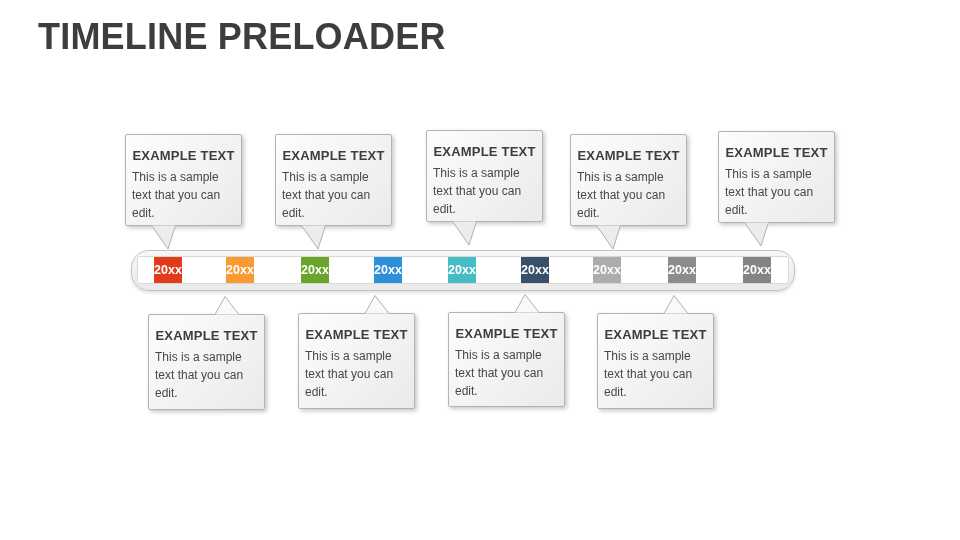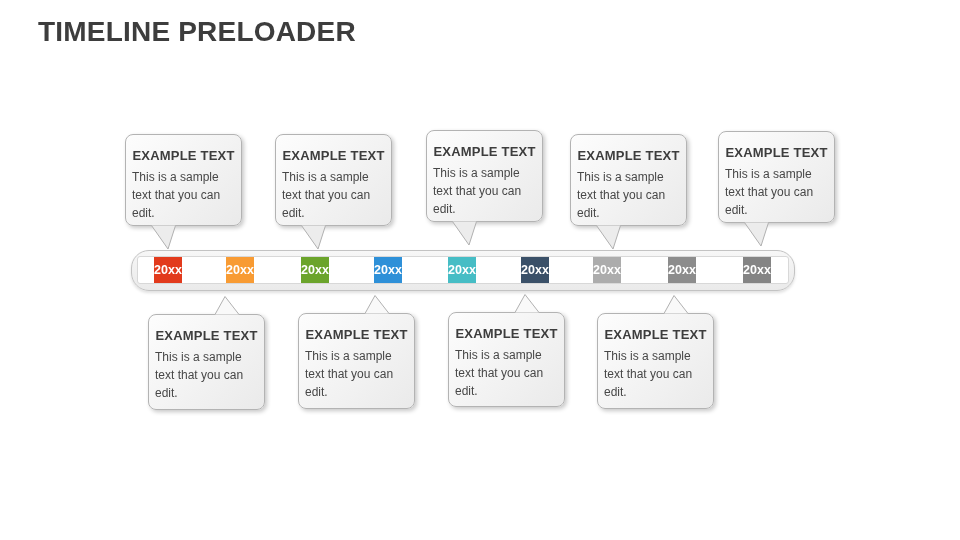--- a/index.html
+++ b/index.html
@@ -2,21 +2,21 @@
 <html><head>
 <meta charset="utf-8">
 <style>
   html,body { margin:0; padding:0; background:#fff; }
   .slide {
     position:relative; width:960px; height:540px; background:#ffffff;
     overflow:hidden; font-family:"Liberation Sans", sans-serif;
   }
   .title {
     position:absolute; left:38px; top:16px; margin:0;
-    font-size:28px; font-weight:bold; color:#3d3d3d; letter-spacing:0.2px;
+    font-size:36px; font-weight:bold; color:#3d3d3d; letter-spacing:0.2px;
   }
 
   
   .bar {
     position:absolute; left:131px; top:250px; width:664px; height:41px;
     background:linear-gradient(#f7f7f7,#eaeaea);
     border:1px solid #c3c3c3; border-radius:18px; box-sizing:border-box;
     box-shadow:0 2px 3px rgba(0,0,0,0.12);
   }
   .track {
@@ -40,21 +40,21 @@
   .t4{left:570px;top:134px;height:92px}
   .t5{left:718px;top:131px;height:92px}
   .b1{left:148px;top:314px;height:96px}
   .b2{left:298px;top:313px;height:96px}
   .b3{left:448px;top:312px;height:95px}
   .b4{left:597px;top:313px;height:96px}
 
   .co-box {
     position:relative; width:100%; height:100%; box-sizing:border-box;
     background:linear-gradient(135deg,#fdfdfd 0%,#eaeaea 100%);
-    border:1px solid #b3b3b3; border-radius:8px;
+    border:1px solid #b3b3b3; border-radius:2px;
     box-shadow:2px 2px 4px rgba(0,0,0,0.22);
     padding-top:13px;
   }
   .co-title {
     font-size:13px; font-weight:bold; color:#3d3d3d;
     text-align:center; margin:0 0 5px 0; letter-spacing:0.2px;
   }
   .co-body {
     font-size:12px; color:#474747; text-align:left;
     line-height:1.5; margin:0 6px;

